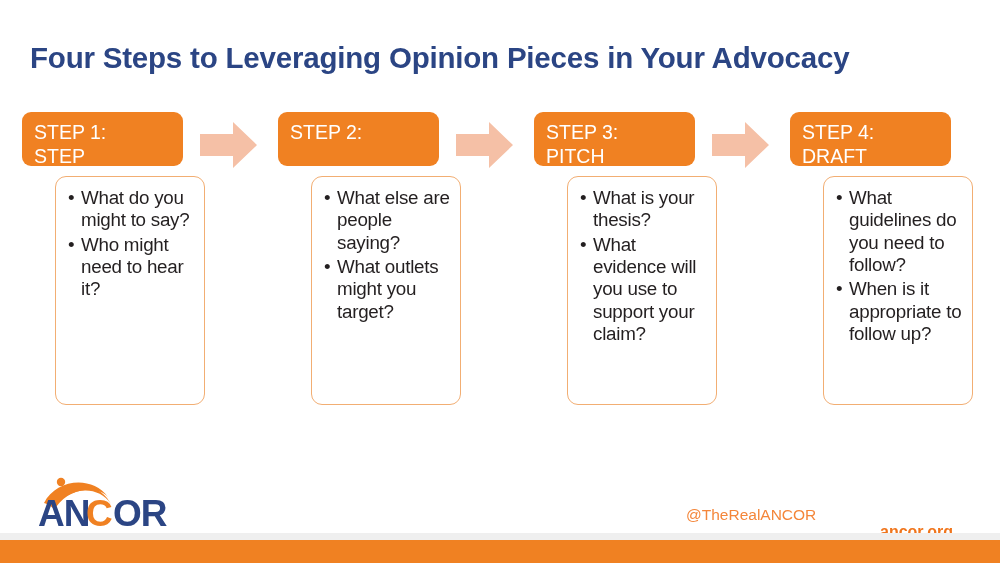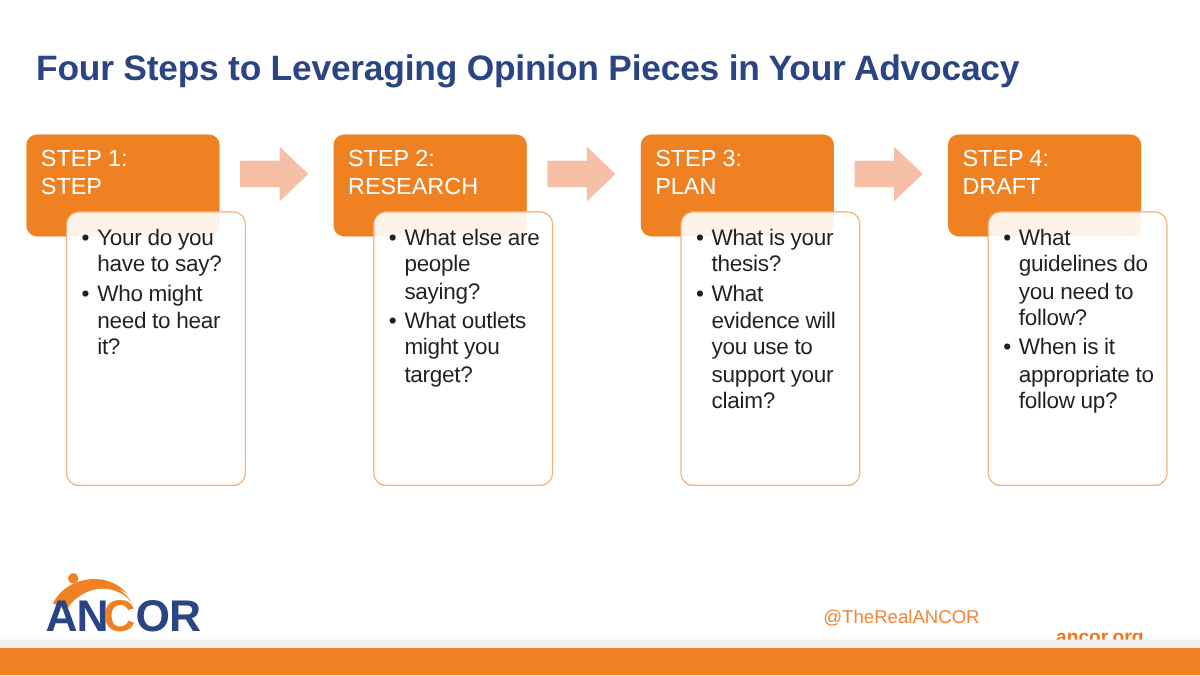--- a/index.html
+++ b/index.html
@@ -51,21 +51,21 @@
     position: absolute;
     top: 0;
     height: 420px;
   }
 
   .step-header {
     position: absolute;
     top: 112px;
     left: 0;
     width: 161px;
-    height: 85px;
+    height: 54px;
     background: #F08122;
     border-radius: 9px;
     box-sizing: border-box;
     padding: 9px 0 0 12px;
     color: #ffffff;
     font-size: 19.5px;
     line-height: 1.22;
     font-weight: normal;
     z-index: 1;
   }
@@ -176,55 +176,54 @@
 
   <div id="steps">
 
     <div class="step-group" style="left:22px;">
       <div class="step-header">
         <span class="hdr-line">STEP 1:</span>
         <span class="hdr-line">STEP</span>
       </div>
       <div class="step-card">
         <ul class="bullets">
-          <li><span class="bullet-dot">•</span><span>Your do you have to say?</span></li>
+          <li><span class="bullet-dot">•</span><span>What do you might to say?</span></li>
           <li><span class="bullet-dot">•</span><span>Who might need to hear it?</span></li>
         </ul>
       </div>
     </div>
 
     <div class="step-arrow" style="left:200px;">
       <svg width="57" height="46" viewBox="0 0 57 46">
         <polygon points="0,12 33,12 33,0 57,23 33,46 33,34 0,34" fill="#F5C0A6"></polygon>
       </svg>
     </div>
 
     <div class="step-group" style="left:278px;">
       <div class="step-header">
         <span class="hdr-line">STEP 2:</span>
-        <span class="hdr-line">RESEARCH</span>
       </div>
       <div class="step-card">
         <ul class="bullets">
           <li><span class="bullet-dot">•</span><span>What else are people saying?</span></li>
           <li><span class="bullet-dot">•</span><span>What outlets might you target?</span></li>
         </ul>
       </div>
     </div>
 
     <div class="step-arrow" style="left:456px;">
       <svg width="57" height="46" viewBox="0 0 57 46">
         <polygon points="0,12 33,12 33,0 57,23 33,46 33,34 0,34" fill="#F5C0A6"></polygon>
       </svg>
     </div>
 
     <div class="step-group" style="left:534px;">
       <div class="step-header">
         <span class="hdr-line">STEP 3:</span>
-        <span class="hdr-line">PLAN</span>
+        <span class="hdr-line">PITCH</span>
       </div>
       <div class="step-card">
         <ul class="bullets">
           <li><span class="bullet-dot">•</span><span>What is your thesis?</span></li>
           <li><span class="bullet-dot">•</span><span>What evidence will you use to support your claim?</span></li>
         </ul>
       </div>
     </div>
 
     <div class="step-arrow" style="left:712px;">

